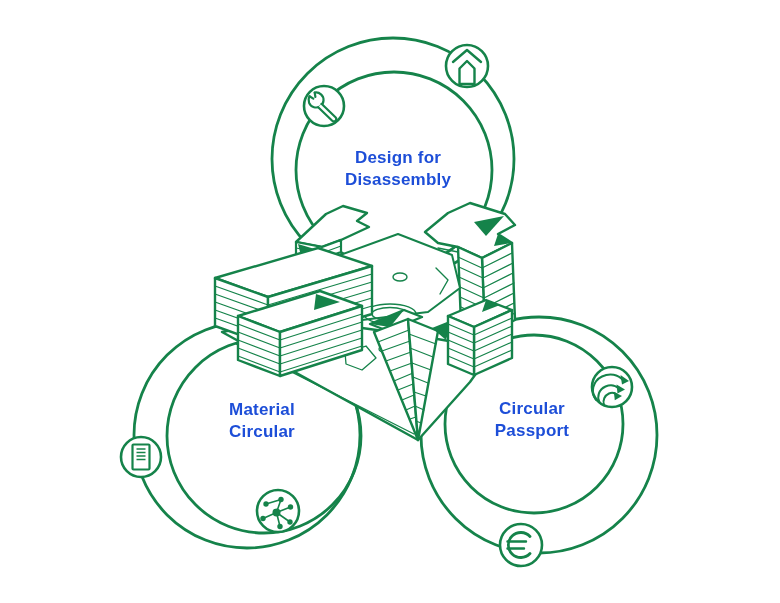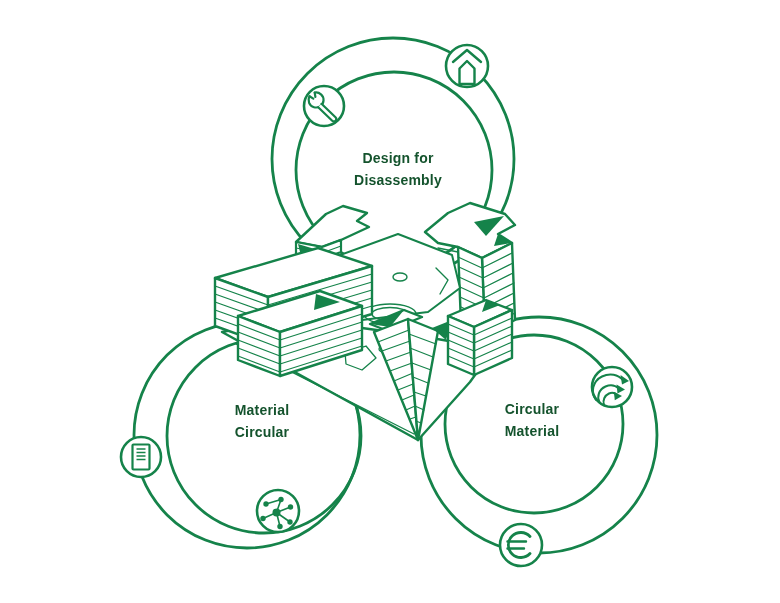--- a/index.html
+++ b/index.html
@@ -5,22 +5,22 @@
 <style>
   html,body{margin:0;padding:0;background:#ffffff;}
   body{display:flex;justify-content:center;}
   .stage{
     position:relative;width:780px;height:603px;background:#ffffff;overflow:hidden;
     font-family:"Liberation Sans",sans-serif;
   }
   .stage svg{position:absolute;left:0;top:0;width:780px;height:603px;display:block;}
   .ring-label{
     position:absolute;transform:translateX(-50%);
-    text-align:center;color:#14532d;font-weight:bold;
-    font-size:14px;line-height:22px;letter-spacing:.2px;white-space:normal;
+    text-align:center;color:#1d4ed8;font-weight:bold;
+    font-size:17px;line-height:22px;letter-spacing:.2px;white-space:normal;
   }
   .label-dfd{left:398px;top:147px;width:140px;}
   .label-mp{left:262px;top:399px;width:100px;}
   .label-ce{left:532px;top:398px;width:110px;}
 </style>
 </head>
 <body>
 
 <div class="stage">
   <svg viewBox="0 0 780 603">
@@ -155,14 +155,14 @@
         <path d="M474,327 L512,310 L512,358 L474,375 Z" fill="#ffffff" stroke-width="2.4"></path>
         <path d="M474,335 L512,318 M474,343 L512,326 M474,351 L512,334 M474,359 L512,342 M474,367 L512,350" fill="none" stroke-width="1.2"></path>
         <path d="M448,316 L474,327 L474,375 L448,364 Z" fill="#ffffff" stroke-width="2.4"></path>
         <path d="M448,324 L474,335 M448,332 L474,343 M448,340 L474,351 M448,348 L474,359 M448,356 L474,367" fill="none" stroke-width="1.2"></path>
       </g>
     </g>
   </svg>
 
   <div class="ring-label label-dfd">Design for Disassembly</div>
   <div class="ring-label label-mp">Material Circular</div>
-  <div class="ring-label label-ce">Circular Material</div>
+  <div class="ring-label label-ce">Circular Passport</div>
 </div>
 
 </body></html>

